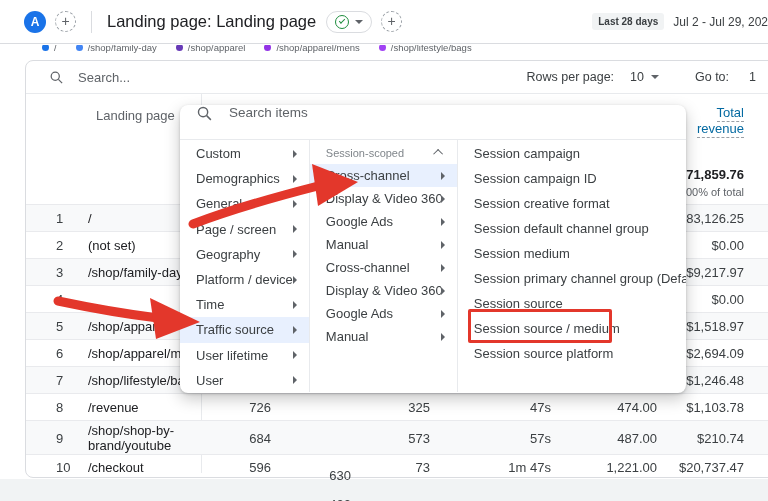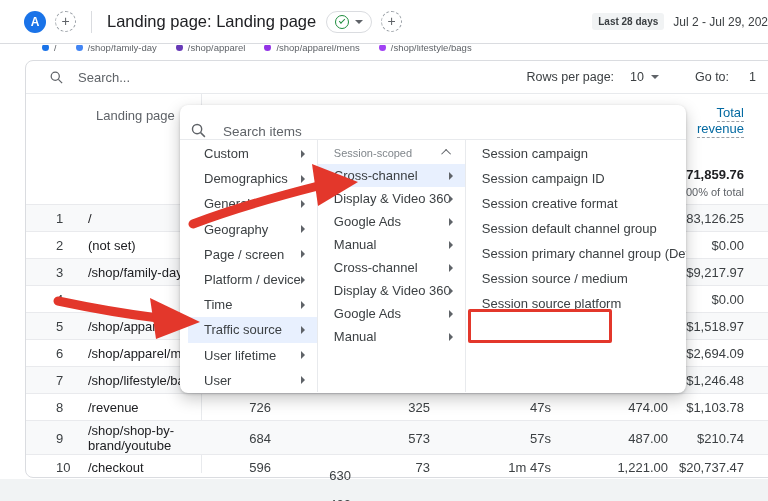--- a/index.html
+++ b/index.html
@@ -61,30 +61,30 @@
   .tot-share{ font-size:11px; color:#5f6368; margin-top:4px;}
   .rows{ position:absolute; left:0; right:0; top:143px;}
   .trow{ position:relative; height:27px; border-top:1px solid #e9eaed;}
   .trow.alt{ background:#f8f9fa;}
   .trow.tall{ height:34px;}
   .trow:last-child{ height:25px;}
   .cell{ position:absolute; top:50%; transform:translateY(-50%); font-size:13px; color:#3c4043; white-space:pre;}
   .cnum{ left:30px;}
   .cpath{ left:62px; color:#202124; line-height:15px;}
   .cc1{ right:513px;} .cc2{ right:433px;margin-top:37px;} .cc3{ right:354px;}
-  .cc4{ right:233px;} .cc5{ right:116px;} .crev{ right:40px;}
+  .cc4{ right:233px;} .cc5{ right:127px;} .crev{ right:40px;}
   
   .menu{ position:absolute; left:180px; top:105px; width:506px; height:288px;
     background:#fff; border-radius:8px; z-index:5;
     box-shadow:0 1px 3px rgba(0,0,0,.18), 0 6px 16px rgba(0,0,0,.22); overflow:hidden;}
-  .menu-search{ height:35px; display:flex; align-items:flex-end; gap:16px; padding:0 10px;
+  .menu-search{ height:35px; display:flex; align-items:flex-start; gap:16px; padding:0 16px;
     border-bottom:1px solid #e8eaed;}
   .menu-search .ph{ font-size:13.5px; color:#5f6368;}
   .menu-cols{ display:flex; height:252px;}
-  .mcol1{ width:145px; border-right:1px solid #e8eaed; padding-top:1px;margin-left:8px;}
+  .mcol1{ width:145px; border-right:1px solid #e8eaed; padding-top:1px;}
   .mcol2{ width:148px; border-right:1px solid #e8eaed; padding-top:1px;}
   .mcol3{ flex:1; padding-top:1px;}
   .m-item{ height:25.2px; display:flex; align-items:center; padding:0 12px 0 16px;
     font-size:13px; color:#3c4043; cursor:pointer;}
   .m-item .lbl{ flex:1; white-space:nowrap; overflow:hidden;}
   .m-item.hl{ background:#e8f0fe;}
   .caret-r{ width:0; height:0; border-top:4px solid transparent; border-bottom:4px solid transparent;
     border-left:4.5px solid #5f6368;}
   .m-subhead{ height:23px; display:flex; align-items:center; padding:0 14px 0 16px;
     font-size:11px; color:#80868b;}
@@ -296,25 +296,25 @@
   </div>
         <div class="m-item">
     <span class="lbl">Demographics</span>
     <span class="caret-r"></span>
   </div>
         <div class="m-item">
     <span class="lbl">General</span>
     <span class="caret-r"></span>
   </div>
         <div class="m-item">
+    <span class="lbl">Page / screen</span>
+    <span class="caret-r"></span>
+  </div>
+        <div class="m-item">
     <span class="lbl">Geography</span>
-    <span class="caret-r"></span>
-  </div>
-        <div class="m-item">
-    <span class="lbl">Page / screen</span>
     <span class="caret-r"></span>
   </div>
         <div class="m-item">
     <span class="lbl">Platform / device</span>
     <span class="caret-r"></span>
   </div>
         <div class="m-item">
     <span class="lbl">Time</span>
     <span class="caret-r"></span>
   </div>
@@ -376,21 +376,27 @@
         <div class="m-item">
     <span class="lbl">Session campaign ID</span>
   </div>
         <div class="m-item">
     <span class="lbl">Session creative format</span>
   </div>
         <div class="m-item">
     <span class="lbl">Session default channel group</span>
   </div>
         <div class="m-item">
+    <span class="lbl">Session medium</span>
+  </div>
+        <div class="m-item">
     <span class="lbl">Session primary channel group (Default (</span>
+  </div>
+        <div class="m-item">
+    <span class="lbl">Session source</span>
   </div>
         <div class="m-item">
     <span class="lbl">Session source / medium</span>
   </div>
         <div class="m-item">
     <span class="lbl">Session source platform</span>
   </div>
       </div>
   </div>
 </div>

